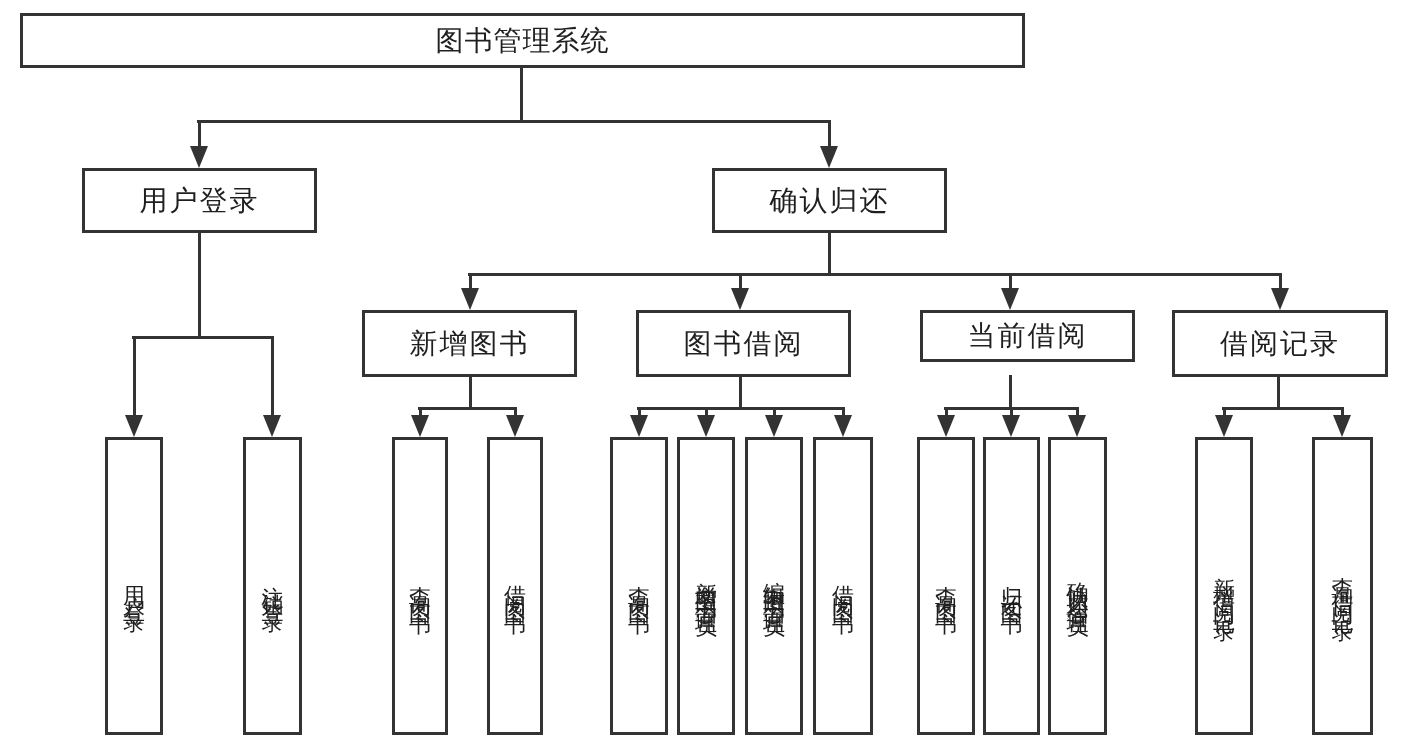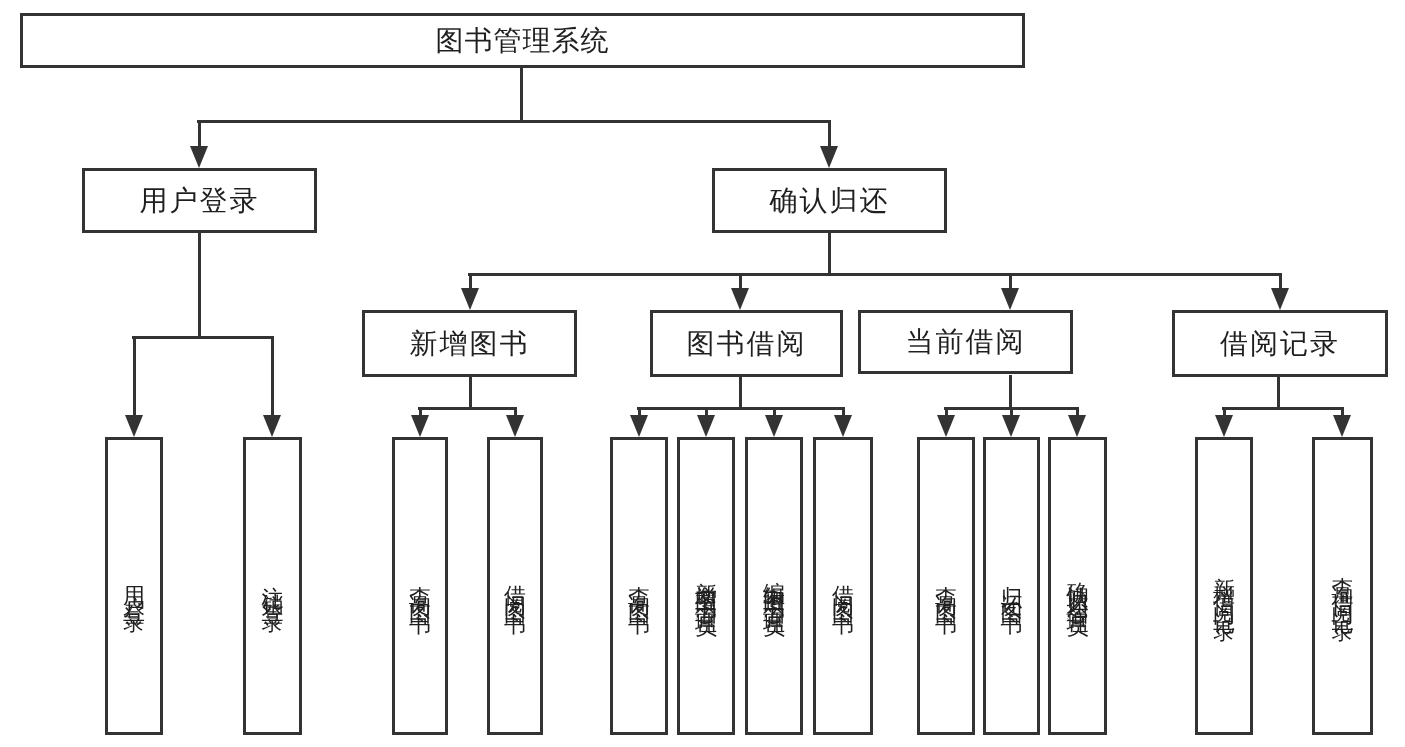--- a/index.html
+++ b/index.html
@@ -108,24 +108,24 @@
   <div class="node" style="left:82px;top:168px;width:235px;height:65px">
     <span>用户登录</span>
   </div>
   <div class="node" style="left:712px;top:168px;width:235px;height:65px">
     <span>确认归还</span>
   </div>
 
   <div class="node" style="left:362px;top:310px;width:215px;height:67px">
     <span>新增图书</span>
   </div>
-  <div class="node" style="left:650px;top:310px;width:193px;height:67px">
+  <div class="node" style="left:636px;top:310px;width:215px;height:67px">
     <span>图书借阅</span>
   </div>
-  <div class="node" style="left:858px;top:310px;width:215px;height:64px">
+  <div class="node" style="left:920px;top:310px;width:215px;height:52px">
     <span>当前借阅</span>
   </div>
   <div class="node" style="left:1172px;top:310px;width:216px;height:67px">
     <span>借阅记录</span>
   </div>
 
   <div class="leaf" style="left:105px;top:437px;width:58px;height:298px">
     <span class="vtext">用户登录</span>
   </div>
   <div class="leaf" style="left:243px;top:437px;width:59px;height:298px">

